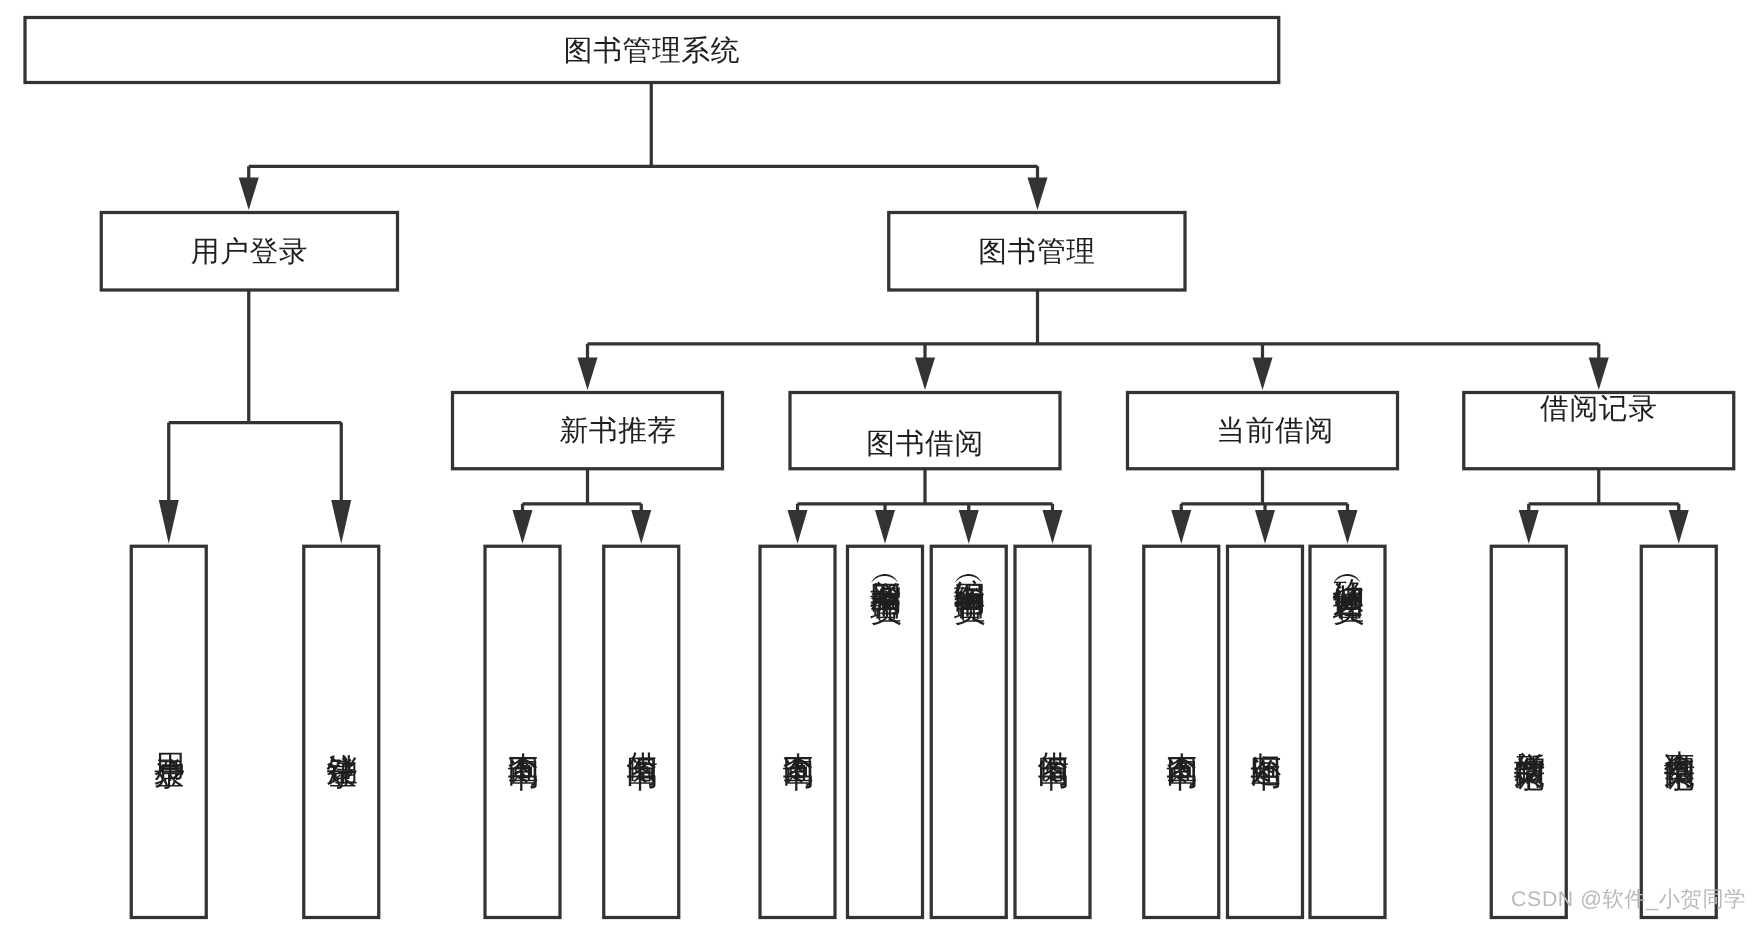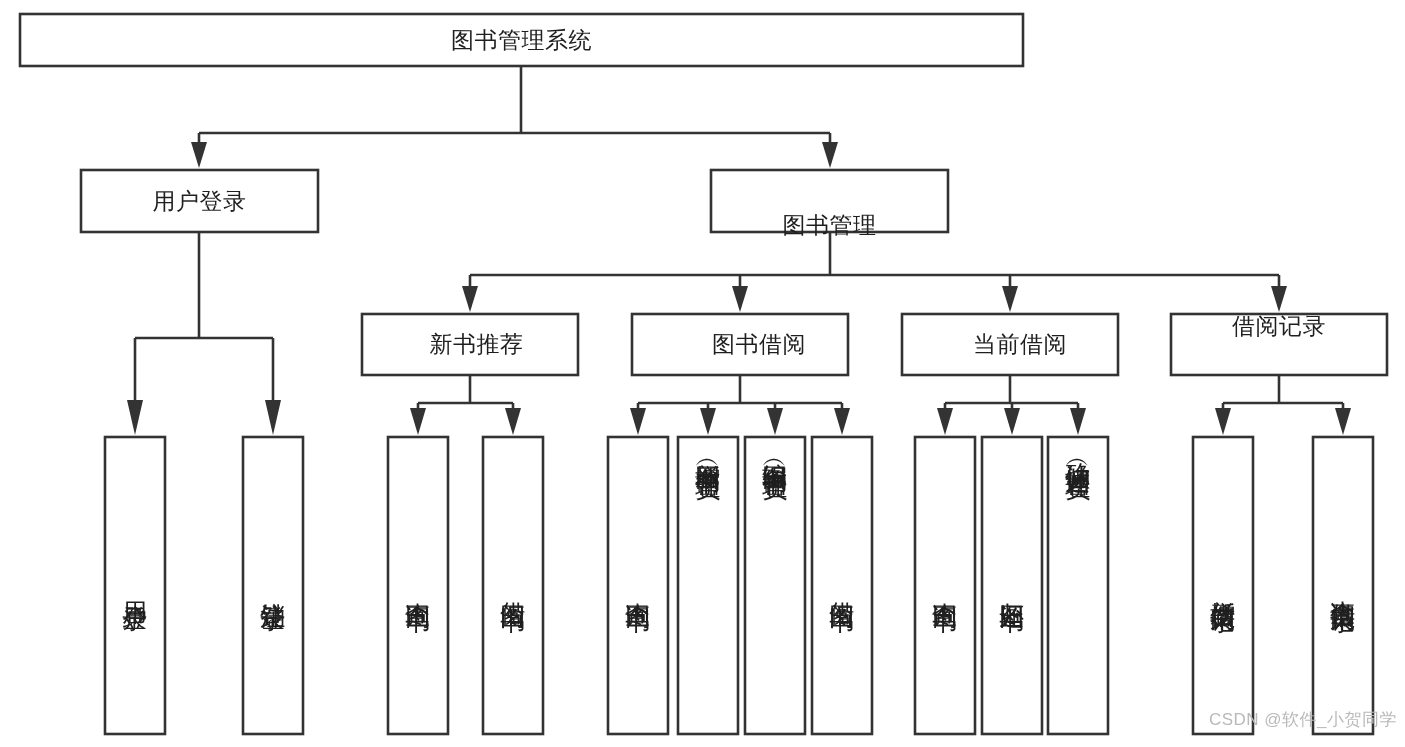--- a/index.html
+++ b/index.html
@@ -172,24 +172,24 @@
     <path class="connector" d="M 1223 403 L 1343 403"></path>
     <path class="connector" d="M 1223 403 L 1223 412"></path>
     <polygon class="arrow-head" points="1215,408 1231,408 1223,435"></polygon>
     <path class="connector" d="M 1343 403 L 1343 412"></path>
     <polygon class="arrow-head" points="1335,408 1351,408 1343,435"></polygon>
   </svg>
 
   <div class="node-label label-h" style="left:20px; top:14px; width:1003px; height:52px;">图书管理系统</div>
 
   <div class="node-label label-h" style="left:81px; top:170px; width:237px; height:62px;">用户登录</div>
-  <div class="node-label label-h" style="left:711px; top:170px; width:237px; height:62px;margin-top:24px;">图书管理</div>
-
-  <div class="node-label label-h" style="left:364px; top:314px; width:225px; height:61px;">新书推荐</div>
-  <div class="node-label label-h" style="left:632px; top:314px; width:216px; height:61px;padding-left:19px;">图书借阅</div>
+  <div class="node-label label-h" style="left:711px; top:170px; width:237px; height:62px;">图书管理</div>
+
+  <div class="node-label label-h" style="left:382px; top:314px; width:225px; height:61px;">新书推荐</div>
+  <div class="node-label label-h" style="left:632px; top:324px; width:216px; height:61px;">图书借阅</div>
   <div class="node-label label-h" style="left:902px; top:314px; width:236px; height:61px;">当前借阅</div>
   <div class="node-label label-h" style="left:1171px; top:296px; width:216px; height:61px;">借阅记录</div>
 
   <div class="node-label label-v vcenter" style="left:105px; top:437px; width:60px; height:297px;">用户登录</div>
   <div class="node-label label-v vcenter" style="left:243px; top:437px; width:60px; height:297px;">注销登录</div>
 
   <div class="node-label label-v vcenter" style="left:388px; top:437px; width:60px; height:297px;">查询图书</div>
   <div class="node-label label-v vcenter" style="left:483px; top:437px; width:60px; height:297px;">借阅图书</div>
 
   <div class="node-label label-v vcenter" style="left:608px; top:437px; width:60px; height:297px;">查询图书</div>

